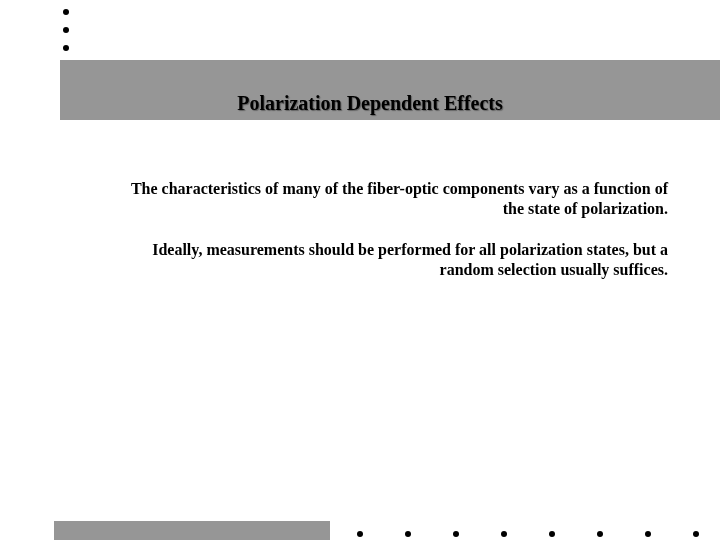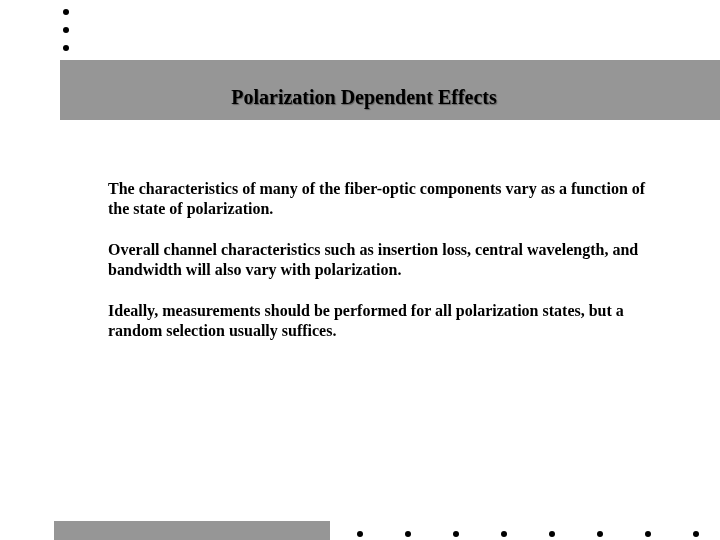--- a/index.html
+++ b/index.html
@@ -35,33 +35,34 @@
       left: 0;
       top: 0;
       width: 600px;
       height: 54px;
       line-height: 66px;
       text-align: center;
       font-weight: bold;
       font-size: 20px;
       color: #000000;
       text-shadow: 1px 1px 1px rgba(0,0,0,0.35);
-      margin: 4px;
+      margin: 10px;
     }
     .body-text {
       position: absolute;
       left: 108px;
       top: 179px;
       width: 560px;
       font-weight: bold;
       font-size: 16px;
       line-height: 20.3px;
     }
     .body-text p {
       margin: 0 0 20.3px 0;
+      text-align: right;
     }
     .footer-bar {
       position: absolute;
       left: 54px;
       top: 521px;
       width: 276px;
       height: 19px;
       background: #969696;
     }
   </style>
@@ -71,21 +72,20 @@
 <div class="dot" style="left:63px; top:9px;"></div>
 <div class="dot" style="left:63px; top:27px;"></div>
 <div class="dot" style="left:63px; top:45px;"></div>
 
 <div class="header-band">
   <h1 class="slide-title">Polarization Dependent Effects</h1>
 </div>
 
 <div class="body-text">
   <p>The characteristics of many of the fiber-optic components vary as a function of the state of polarization.</p>
-  <p>Overall channel characteristics such as insertion loss, central wavelength, and bandwidth will also vary with polarization.</p>
   <p>Ideally, measurements should be performed for all polarization states, but a random selection usually suffices.</p>
 </div>
 
 <div class="footer-bar"></div>
 
 <div class="dot" style="left:357px; top:531px;"></div>
 <div class="dot" style="left:405px; top:531px;"></div>
 <div class="dot" style="left:453px; top:531px;"></div>
 <div class="dot" style="left:501px; top:531px;"></div>
 <div class="dot" style="left:549px; top:531px;"></div>

